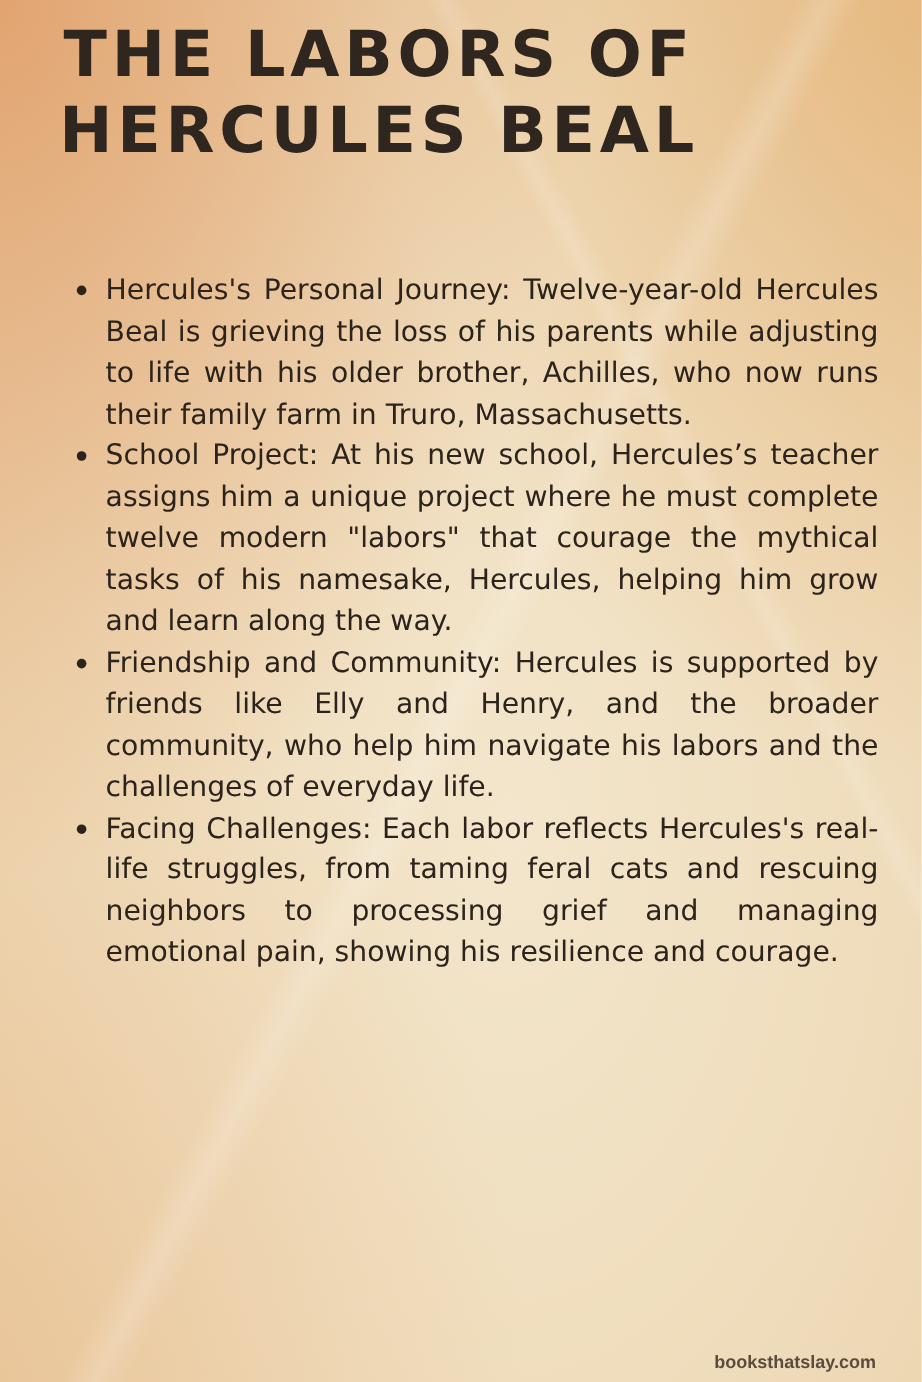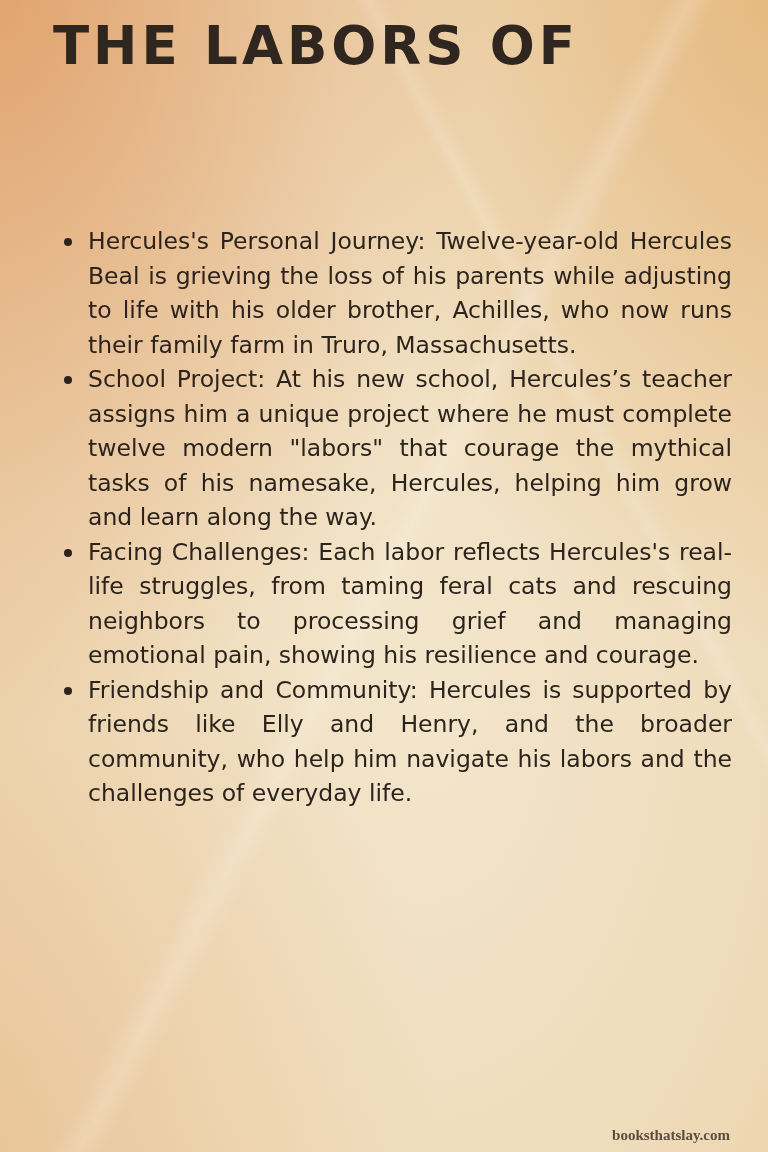--- a/index.html
+++ b/index.html
@@ -80,49 +80,50 @@
       top: 14px;
       width: 8px;
       height: 8px;
       border-radius: 50%;
       background: #2b231c;
     }
     .footer {
       position: absolute;
       right: 38px;
       bottom: 8px;
-      font-family: Liberation Serif, serif;
+      font-family: Liberation Sans, sans-serif;
       font-weight: bold;
       font-size: 15px;
       color: #5a4c3e;
     }
   </style>
 </head>
 <body>
 
 <div class="paper-crease"></div>
 
 <header class="header">
   <h1 class="title">
     <span>THE LABORS OF</span><br>
+    <span>HERCULES BEAL</span>
   </h1>
 </header>
 
 <ul class="points">
   <li class="point">
     <span class="bullet"></span>
     <span>Hercules's Personal Journey: Twelve-year-old Hercules Beal is grieving the loss of his parents while adjusting to life with his older brother, Achilles, who now runs their family farm in Truro, Massachusetts.</span>
   </li>
   <li class="point">
     <span class="bullet"></span>
     <span>School Project: At his new school, Hercules’s teacher assigns him a unique project where he must complete twelve modern "labors" that courage the mythical tasks of his namesake, Hercules, helping him grow and learn along the way.</span>
   </li>
   <li class="point">
     <span class="bullet"></span>
-    <span>Facing Challenges: Each labor reflects Hercules's real-life struggles, from taming feral cats and rescuing neighbors to processing grief and managing emotional pain, showing his resilience and courage.</span>
+    <span>Friendship and Community: Hercules is supported by friends like Elly and Henry, and the broader community, who help him navigate his labors and the challenges of everyday life.</span>
   </li>
   <li class="point">
     <span class="bullet"></span>
-    <span>Friendship and Community: Hercules is supported by friends like Elly and Henry, and the broader community, who help him navigate his labors and the challenges of everyday life.</span>
+    <span>Facing Challenges: Each labor reflects Hercules's real-life struggles, from taming feral cats and rescuing neighbors to processing grief and managing emotional pain, showing his resilience and courage.</span>
   </li>
 </ul>
 
 <div class="footer">booksthatslay.com</div>
 
 </body></html>

